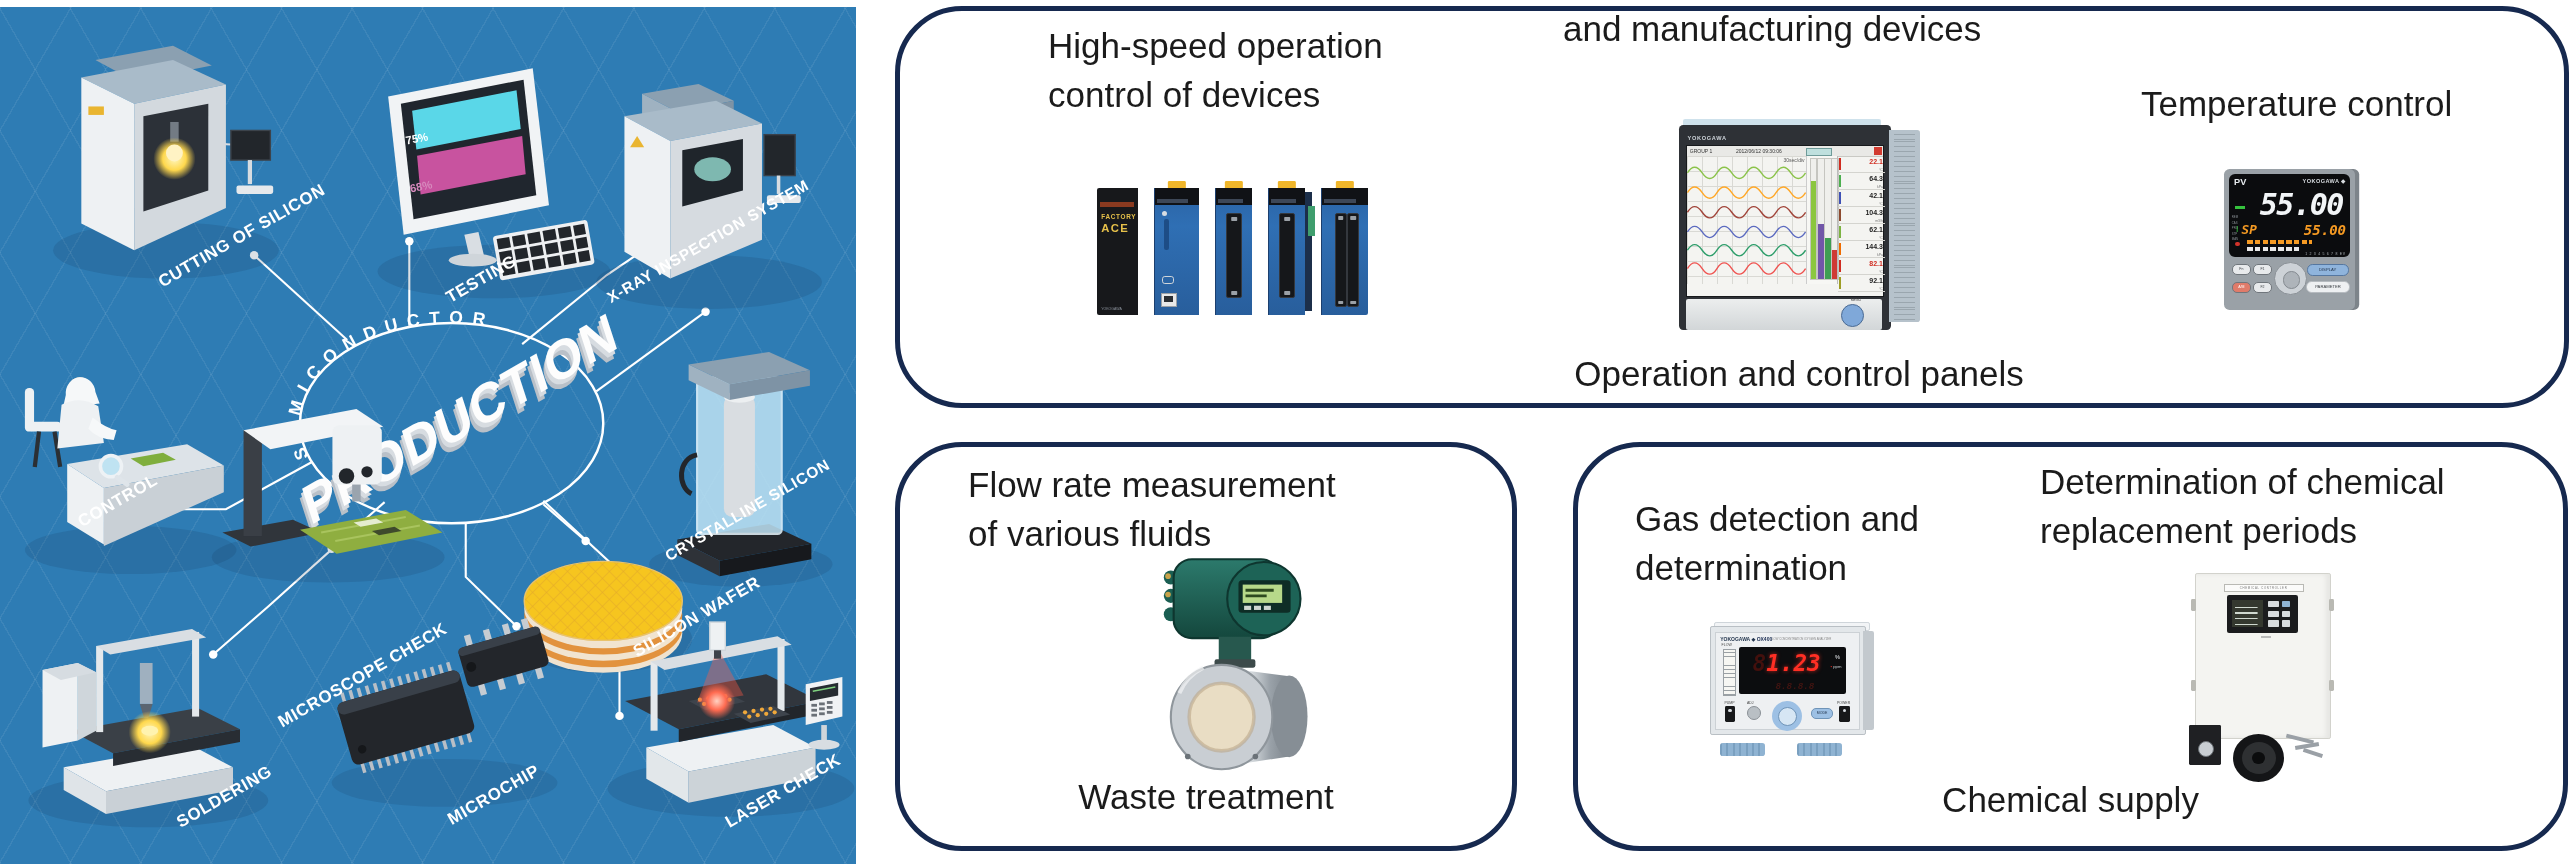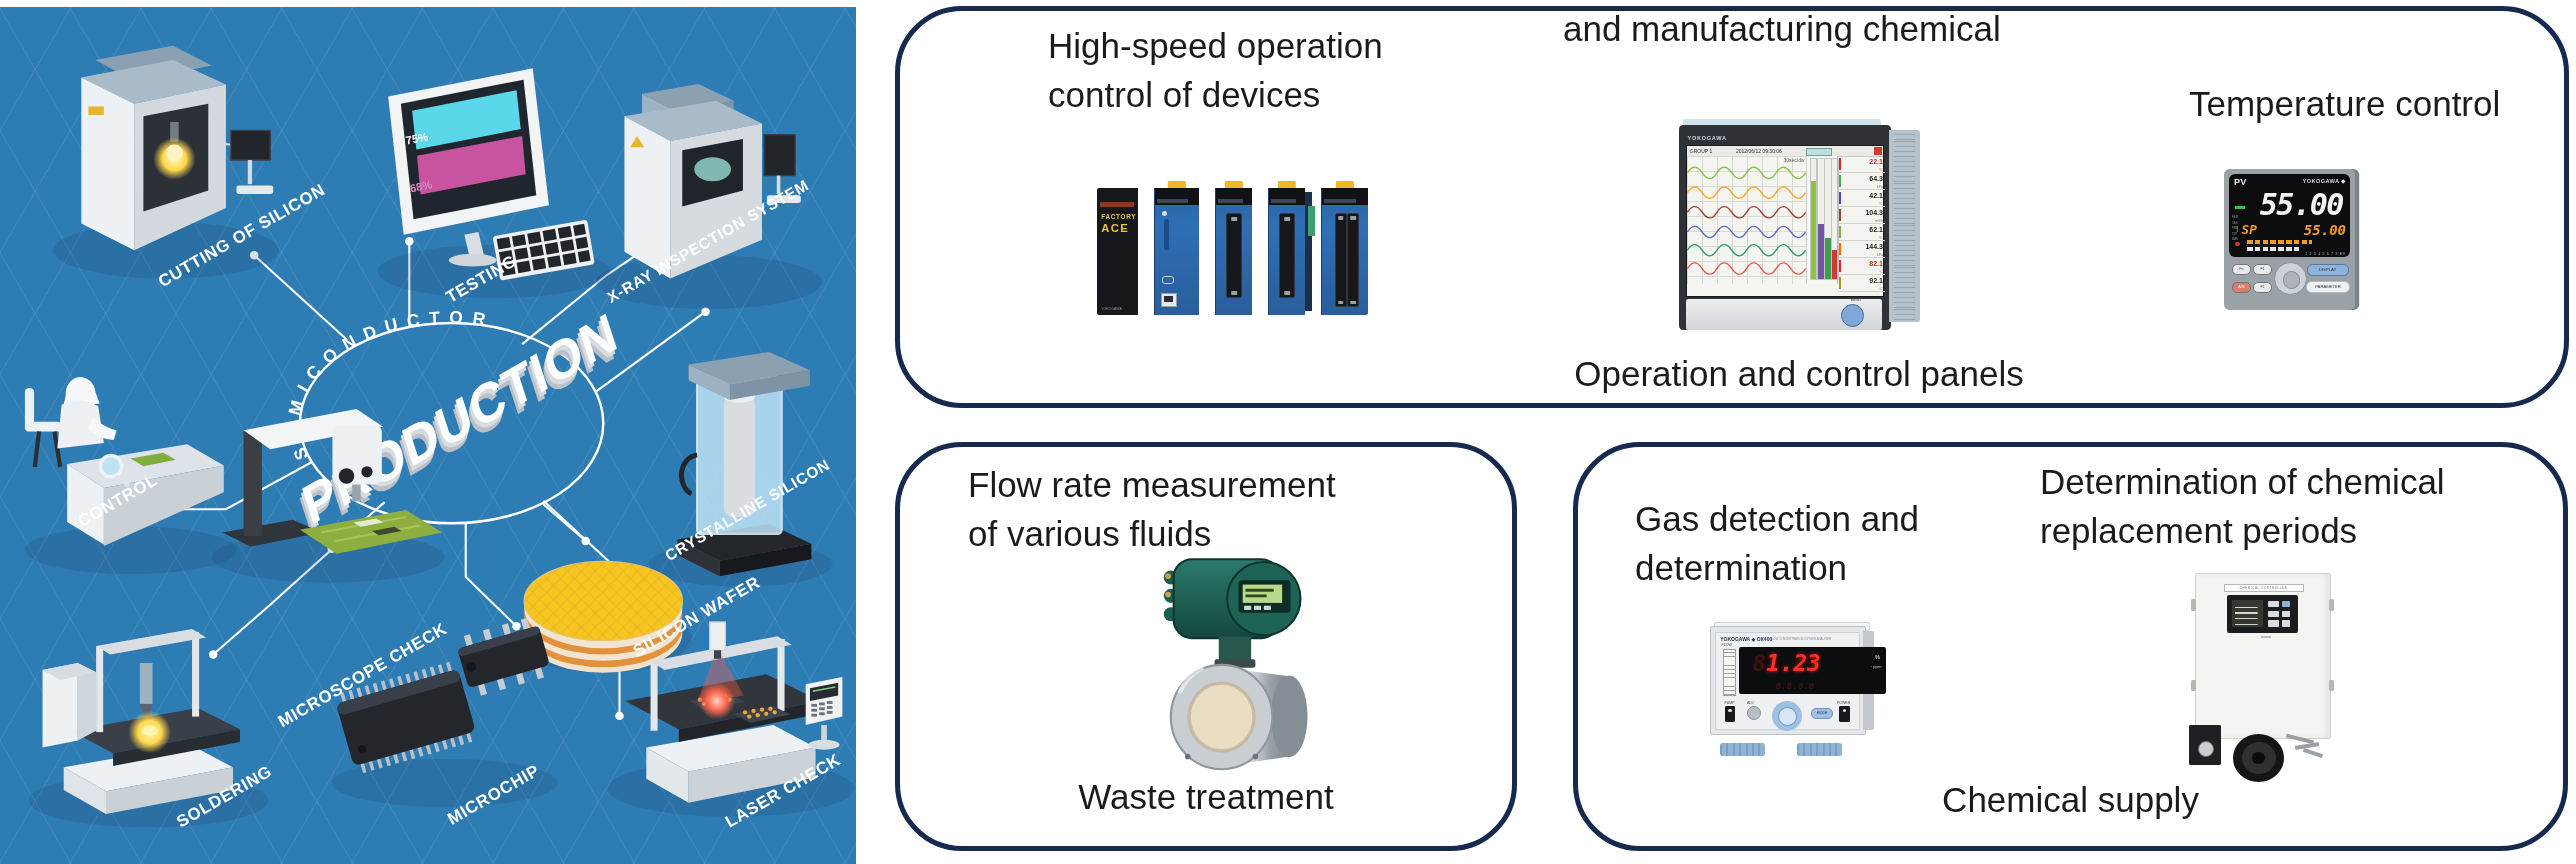--- a/index.html
+++ b/index.html
@@ -111,21 +111,21 @@
   .gas-body{position:absolute;left:0;top:4.2px;width:154px;height:107px;background:#e3e7ea;border:0.7px solid #b9bfc4;border-radius:2.1px;}
   .gas-side{position:absolute;left:153px;top:8.5px;width:11.3px;height:99px;background:#c3c9ce;border-radius:0 2.1px 2.1px 0;}
   .gas-topface{position:absolute;left:4.2px;top:0;width:154px;height:7px;background:#f2f4f6;border:0.7px solid #cfd5da;border-radius:2.1px;}
   .gas-panel{position:absolute;left:5px;top:10px;width:143px;height:96px;background:#eef0f2;border:0.7px solid #ccd1d5;}
   .gas-brandline{position:absolute;left:4.2px;top:2.8px;font-size:5px;font-weight:bold;color:#24364e;}
   .gas-brandline .mdl{color:#16294f;}
   .gas-sub{position:absolute;left:56px;top:3.5px;font-size:2.8px;color:#888;}
   .gas-flow{position:absolute;left:7px;top:15.5px;width:10.6px;height:45px;background:#f6f6f3;border:0.7px solid #9aa0a5;
      background-image:repeating-linear-gradient(0deg,#9aa0a5 0 0.7px,transparent 0.7px 4.2px);}
   .gas-flow-label{position:absolute;left:5.6px;top:10px;font-size:3.5px;color:#444;}
-  .gas-display{position:absolute;left:22.6px;top:14px;width:107px;height:47px;background:#0c0d0f;border-radius:2.1px;padding-left:40px;}
+  .gas-display{position:absolute;left:22.6px;top:14px;width:107px;height:47px;background:#0c0d0f;border-radius:2.1px;}
   .gas-val{position:absolute;left:14px;top:2.8px;color:#ff2f24;font-size:22.6px;text-shadow:0 0 4.2px rgba(255,47,36,.7);}
   .gas-val .dim{color:#43100d;text-shadow:none;}
   .gas-pct{position:absolute;right:5.6px;top:7px;color:#e8ecef;font-size:5.6px;}
   .gas-ppm{position:absolute;right:4.2px;top:17px;color:#c9ced2;font-size:4.2px;}
   .gas-ppm b{color:#ff2f24;}
   .gas-val2{position:absolute;left:37px;bottom:2.1px;color:#3f1411;font-size:9.2px;font-family:Liberation Mono, monospace;}
   .gas-ctl-label{position:absolute;font-size:3.5px;color:#444;}
   .rocker{position:absolute;width:10.6px;height:15.5px;background:#17181a;border-radius:1.4px;}
   .rocker i{position:absolute;left:3.5px;top:2.8px;width:3.5px;height:3.5px;border-radius:50%;background:#d8dde2;}
   .gas-knob{position:absolute;left:31px;top:73px;width:12px;height:12px;border-radius:50%;background:#b9bfc4;border:1.4px solid #8a9096;}
@@ -486,23 +486,23 @@
 
   <div class="big-box" id="box-top"></div>
   <div class="big-box" id="box-waste"></div>
   <div class="big-box" id="box-chem"></div>
 
   <div class="caption" style="left:1048px;top:21px;">
     <div>High-speed operation</div>
     <div>control of devices</div>
   </div>
   <div class="caption" style="left:1563px;top:4.2px;">
-    <div>and manufacturing chemical</div>
-  </div>
-  <div class="caption" style="left:2141px;top:79px;margin-left:48px;">Temperature control</div>
+    <div>and manufacturing devices</div>
+  </div>
+  <div class="caption" style="left:2141px;top:79px;">Temperature control</div>
   <div class="caption center" style="left:1531px;top:349px;width:536px;">Operation and control panels</div>
 
   <div class="caption" style="left:968px;top:460px;">
     <div>Flow rate measurement</div>
     <div>of various fluids</div>
   </div>
   <div class="caption center" style="left:895px;top:772px;width:622px;">Waste treatment</div>
 
   <div class="caption" style="left:1635px;top:494px;">
     <div>Gas detection and</div>

